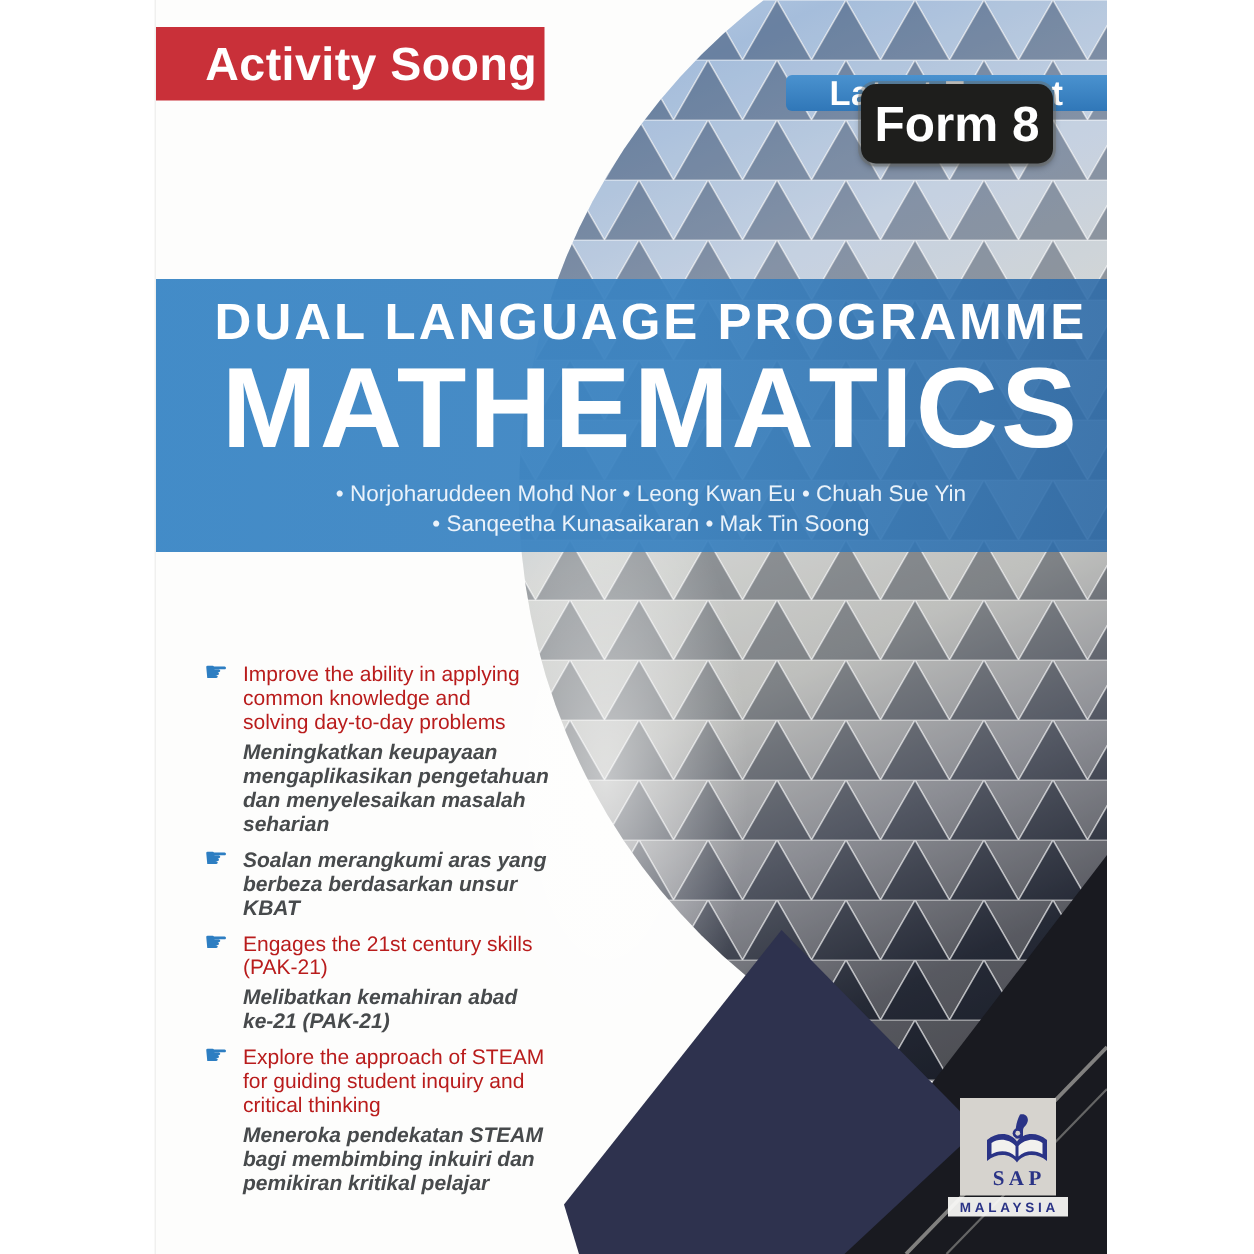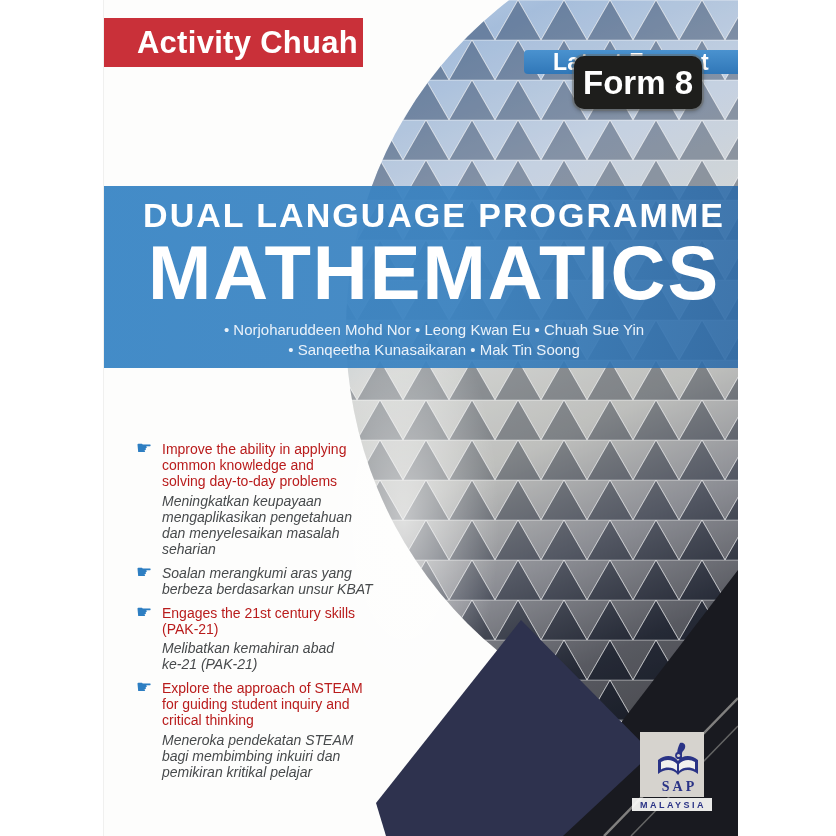--- a/index.html
+++ b/index.html
@@ -50,21 +50,21 @@
   
   .features{position:absolute;left:34px;top:442px;width:236px;}
   .feature{position:relative;padding-left:24px;margin-bottom:8px;}
   .f-icon{
     position:absolute;left:-2px;top:-3px;color:#2d7ec2;font-size:18px;line-height:1;
   }
   .f-en{
     font-size:14px;line-height:1.14;color:#b91c1c;margin:0 0 4px 0;white-space:pre-line;
   }
   .f-ms{
-    font-size:14px;line-height:1.14;color:#474a4c;font-style:italic;margin:0;white-space:pre-line;
+    font-size:14px;line-height:1.14;color:#474a4c;font-style:italic;margin:0;white-space:pre-line;font-weight:bold;
   }
 
   
   .publisher{position:absolute;left:528px;top:732px;width:80px;text-align:center;}
   .logo-box{
     width:64px;height:65px;margin:0 auto;background:#d6d3ce;position:relative;
     display:flex;flex-direction:column;align-items:center;justify-content:flex-end;
     box-sizing:border-box;padding-bottom:3px;padding-left:12px;
   }
   .logo-name{
@@ -109,21 +109,21 @@
     <ellipse cx="300" cy="520" rx="95" ry="220" fill="url(#rim)"></ellipse>
 
     <path d="M430,836 L634,570 L634,836 Z" fill="#191a20"></path>
 
     <path d="M417,620 L548,753 L459,836 L282,836 L272,803 Z" fill="#2e324e"></path>
 
     <path d="M500,836 L634,698" stroke="rgba(215,214,205,0.55)" stroke-width="2.5" fill="none"></path>
     <path d="M527,836 L634,726" stroke="rgba(215,214,205,0.4)" stroke-width="1.5" fill="none"></path>
   </svg>
 
-  <div class="activity-banner">Activity Chuah</div>
+  <div class="activity-banner">Activity Soong</div>
 
   <div class="latest-banner">Latest Format</div>
 
   <div class="form-box">Form 8</div>
 
   <div class="title-band">
     <div class="programme">DUAL LANGUAGE PROGRAMME</div>
     <div class="subject">MATHEMATICS</div>
     <div class="authors">• Norjoharuddeen Mohd Nor • Leong Kwan Eu • Chuah Sue Yin
 • Sanqeetha Kunasaikaran • Mak Tin Soong</div>

